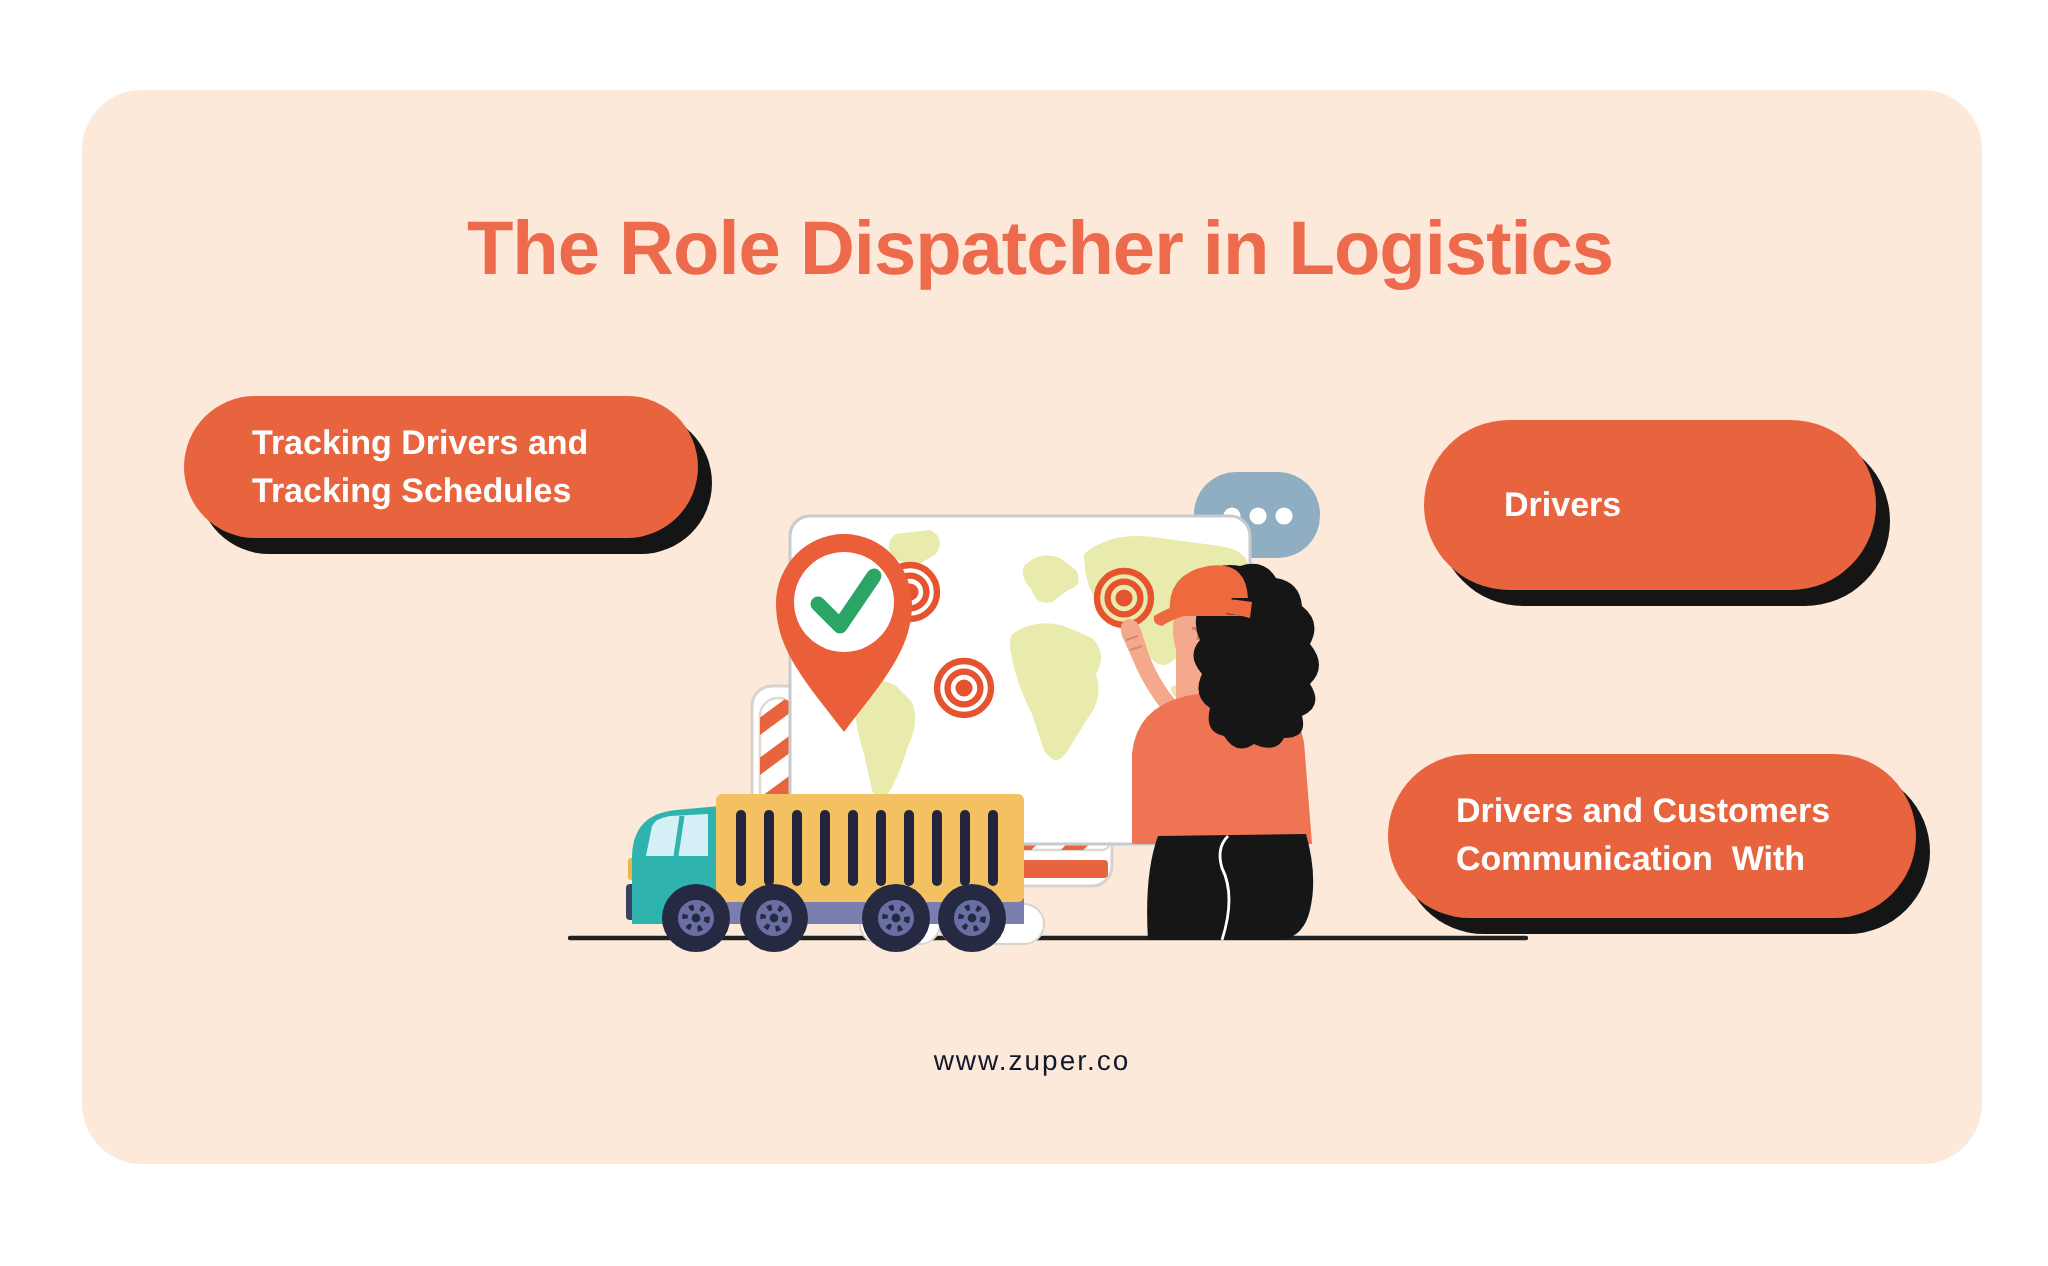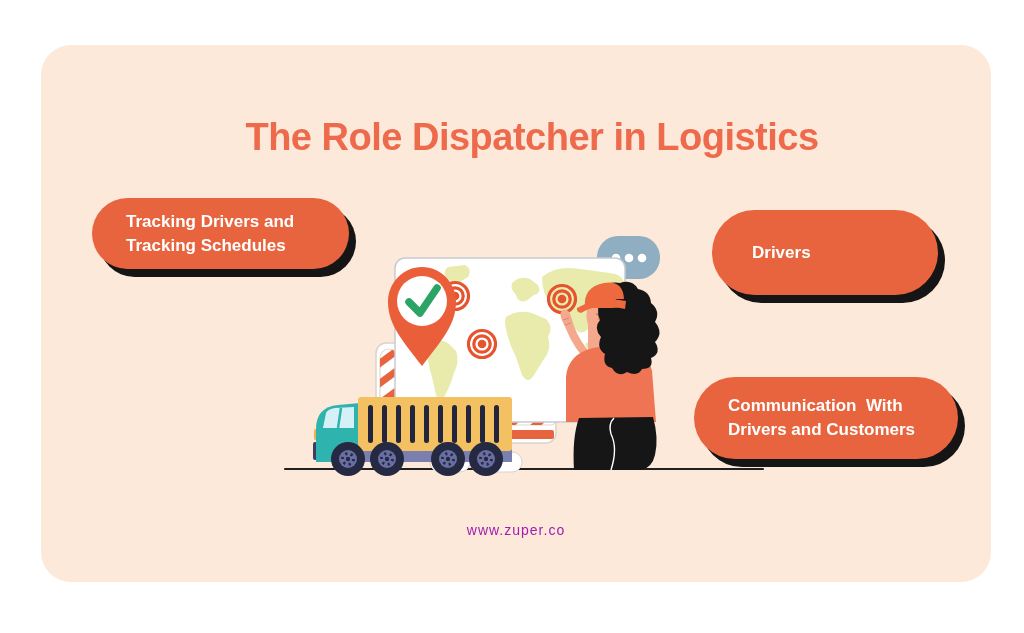--- a/index.html
+++ b/index.html
@@ -12,42 +12,42 @@
   }
   .stage { position:relative; width:1024px; height:633px; background:#FFFFFF; }
   .card {
     position:absolute; left:41px; top:45px;
     width:950px; height:537px;
     background:#FCE9D9;
     border-radius:30px;
   }
   .title {
     position:absolute; left:0; top:55px; width:100%;
-    margin:16px; text-align:center;
+    margin:4px; text-align:center;
     font-size:38px; font-weight:bold; color:#EE6A4C;
     letter-spacing:-0.5px;
   }
   .badge {
     position:absolute;
     background:#E8643E;
     border-radius:45px;
     box-shadow:7px 8px 0 #151515;
     color:#FFFFFF; font-weight:bold; font-size:17px; line-height:24px;
     display:flex; flex-direction:column; justify-content:center;
     padding-left:34px; padding-right:10px;
   }
   .badge span { display:block; white-space:pre-wrap; }
   .badge-1 { left:51px;  top:153px; width:257px; height:71px; }
   .badge-2 { left:671px; top:165px; width:226px; height:85px; padding-left:40px; }
   .badge-3 { left:37px;  top:309px; width:211px; height:82px; }
   .badge-4 { left:653px; top:332px; width:264px; height:82px; }
   .illustration { position:absolute; left:239px; top:180px; width:500px; height:255px; }
   .footer {
     position:absolute; left:0; top:477px; width:100%;
-    text-align:center; color:#a21caf; font-size:14px; letter-spacing:1px;
+    text-align:center; color:#0f172a; font-size:14px; letter-spacing:1px;
   }
 </style>
 </head>
 <body>
 
 <div class="stage">
   <div class="card">
 
     <h1 class="title">The Role Dispatcher in Logistics</h1>
 
@@ -55,22 +55,22 @@
       <span>Tracking Drivers and</span>
       <span>Tracking Schedules</span>
     </div>
 
     <div class="badge badge-2">
       <span>Drivers</span>
     </div>
 
 
     <div class="badge badge-4">
+      <span>Drivers and Customers</span>
       <span>Communication  With</span>
-      <span>Drivers and Customers</span>
     </div>
 
     <svg class="illustration" viewBox="0 0 500 255">
       <defs>
         <clipPath id="screenclip">
             <rect x="116" y="34" width="228" height="162" rx="9"></rect>
           </clipPath>
         <clipPath id="poleclip">
             <rect x="100" y="124" width="18" height="70" rx="9"></rect>
           </clipPath>

